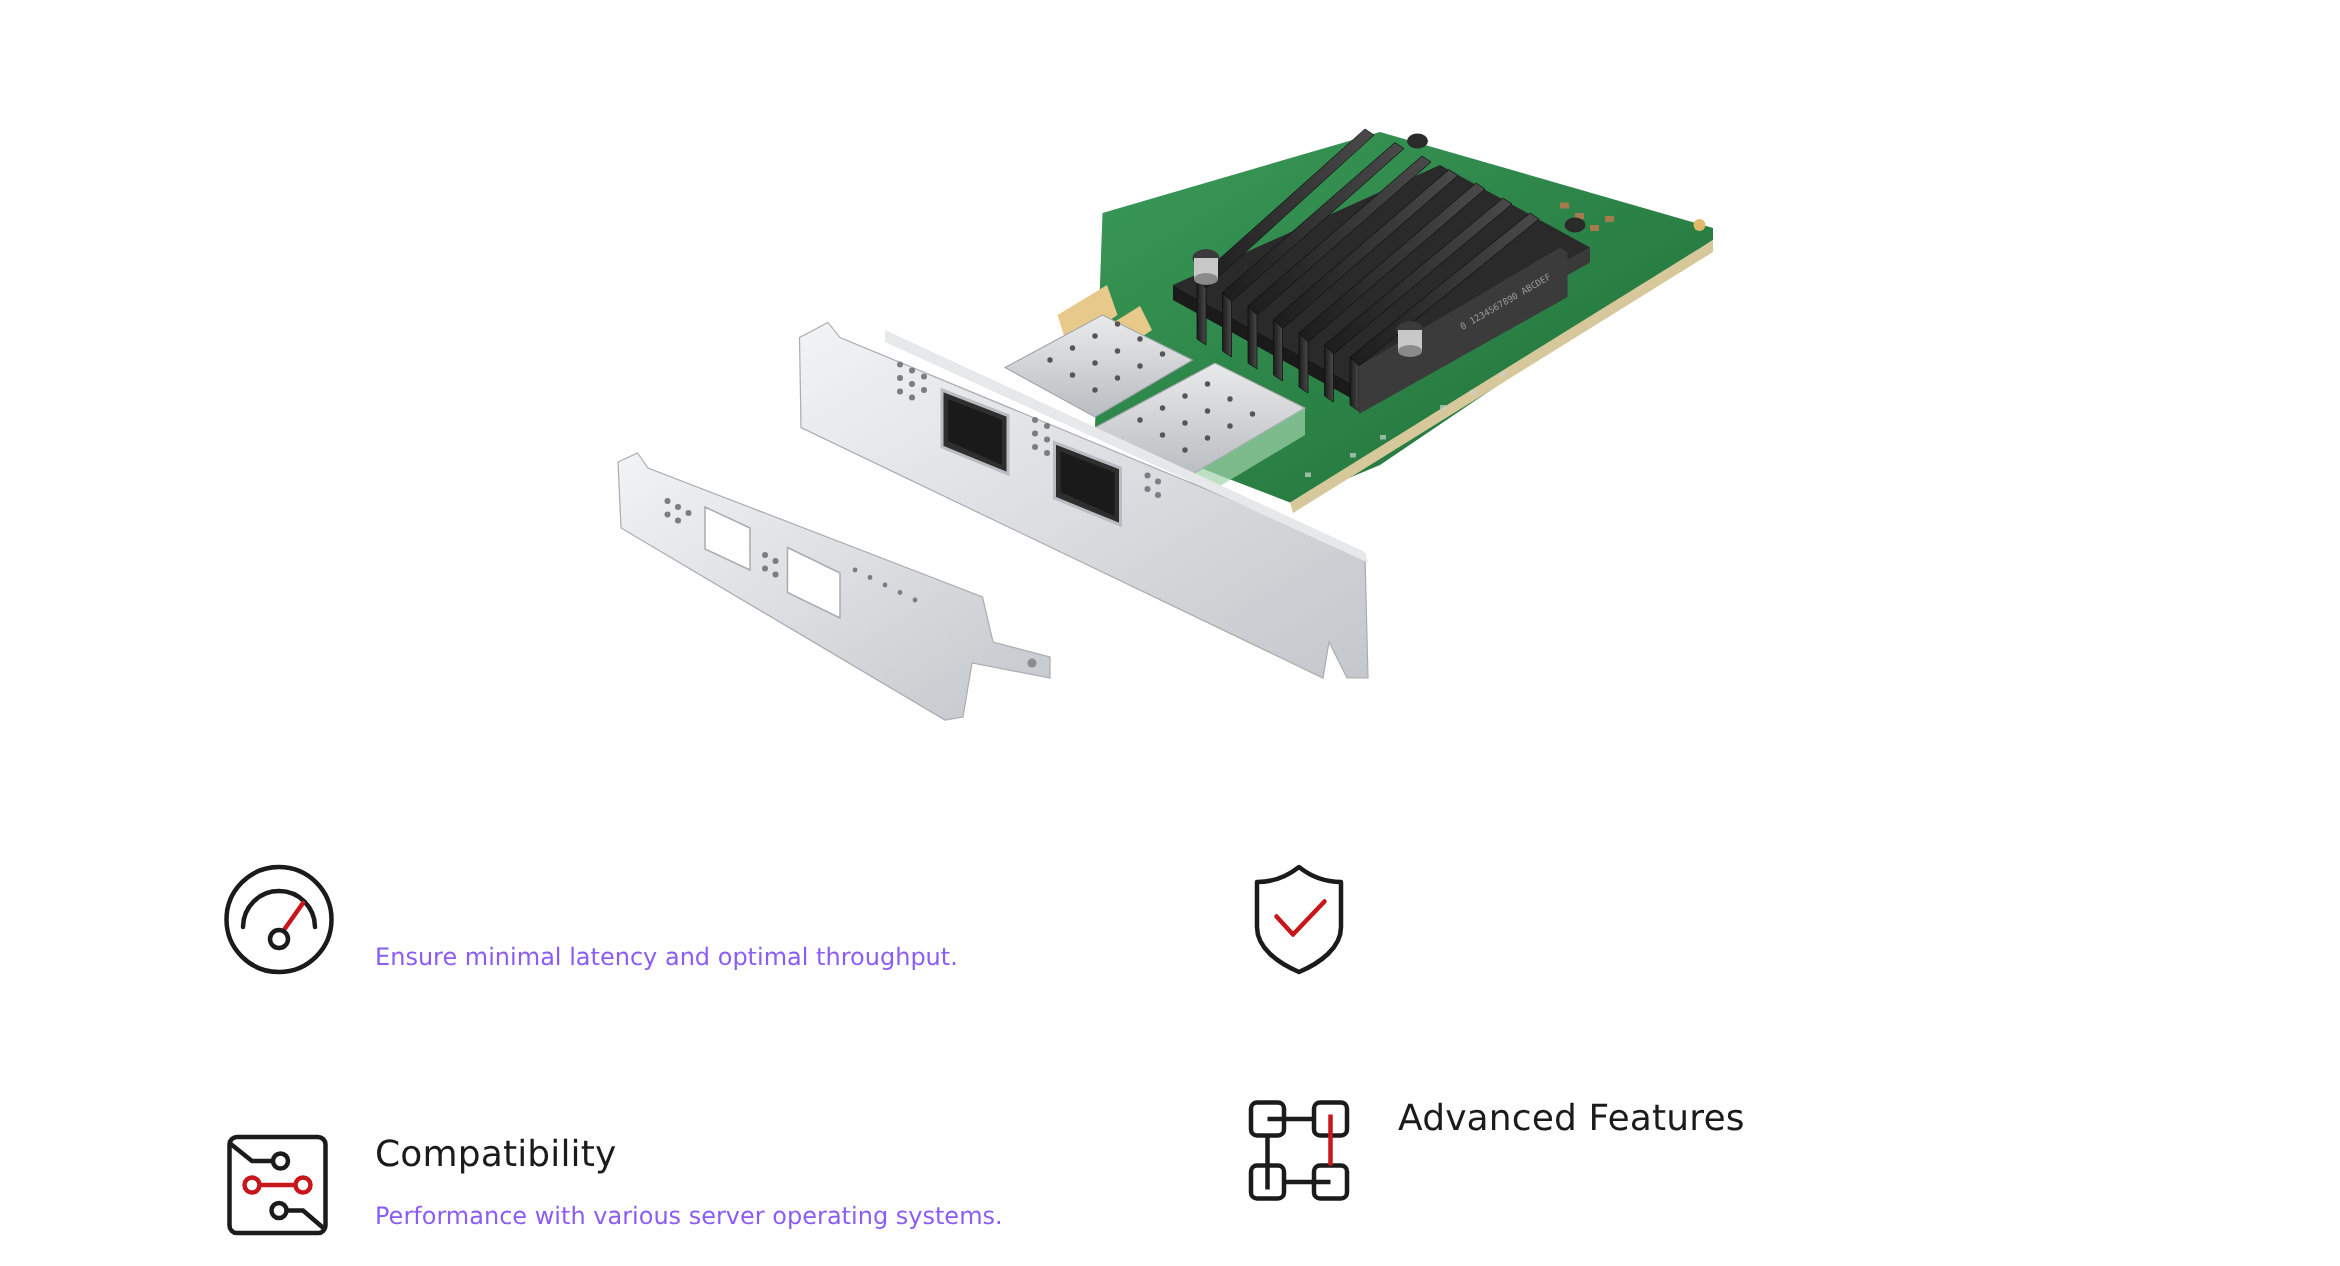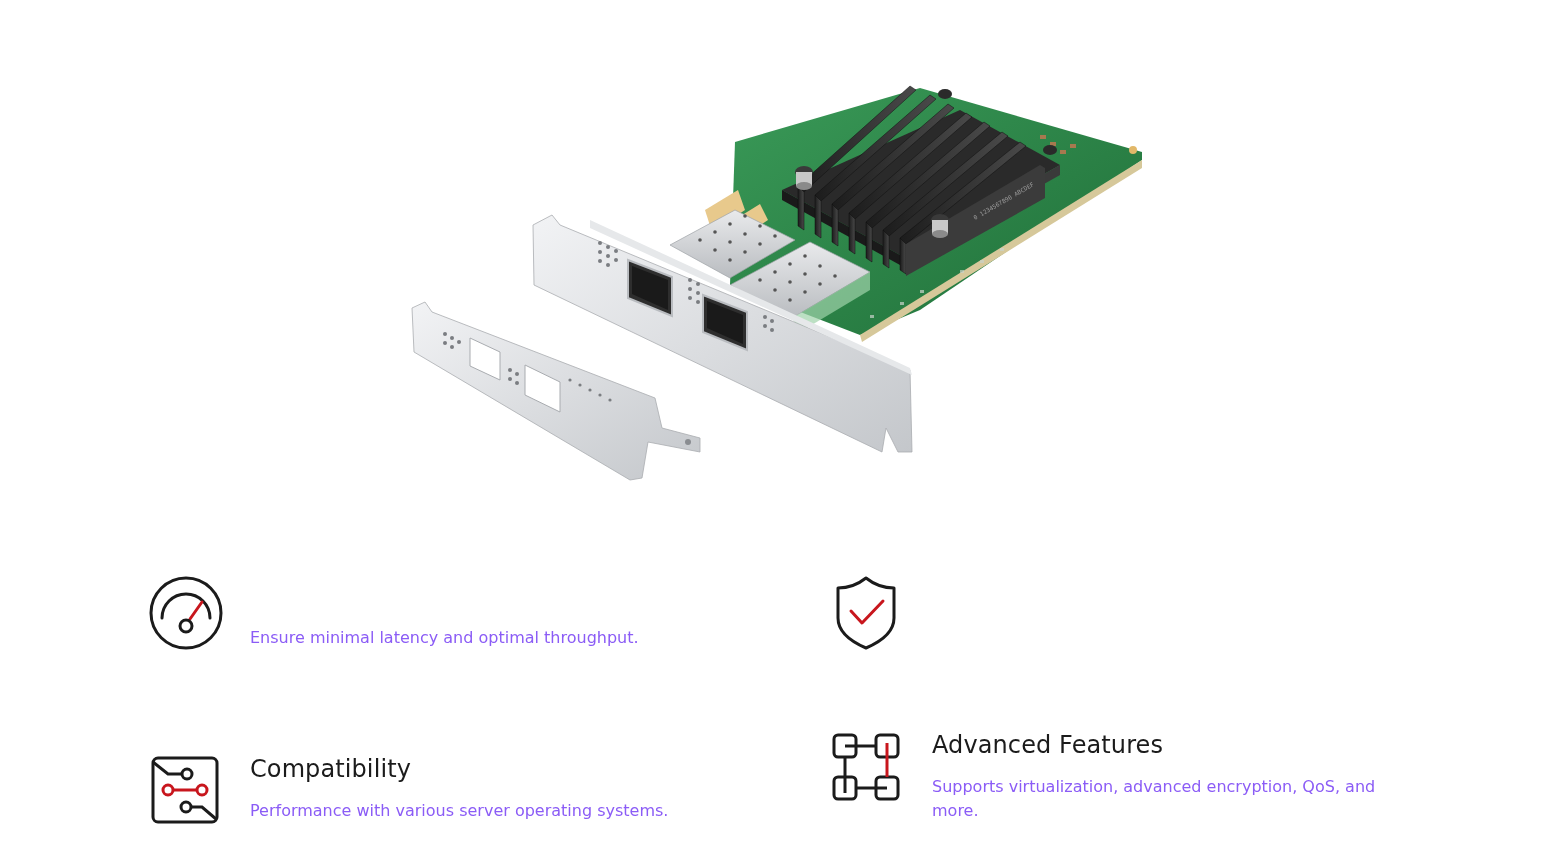--- a/index.html
+++ b/index.html
@@ -294,14 +294,13 @@
       <rect x="46" y="4" width="22" height="22" rx="4" fill="none" stroke="#1b1b1b" stroke-width="3"></rect>
       <rect x="4" y="46" width="22" height="22" rx="4" fill="none" stroke="#1b1b1b" stroke-width="3"></rect>
       <rect x="46" y="46" width="22" height="22" rx="4" fill="none" stroke="#1b1b1b" stroke-width="3"></rect>
       <line x1="15" y1="15" x2="46" y2="15" stroke="#1b1b1b" stroke-width="3"></line>
       <line x1="15" y1="26" x2="15" y2="62" stroke="#1b1b1b" stroke-width="3"></line>
       <line x1="26" y1="57" x2="57" y2="57" stroke="#1b1b1b" stroke-width="3"></line>
       <line x1="57" y1="12" x2="57" y2="46" stroke="#c8161d" stroke-width="3"></line>
     </svg>
   </span>
   <div class="title">Advanced Features</div>
-  <div class="desc">Supports virtualization, advanced encryption, QoS, and more.</div>
 </div>
 
 </body></html>

